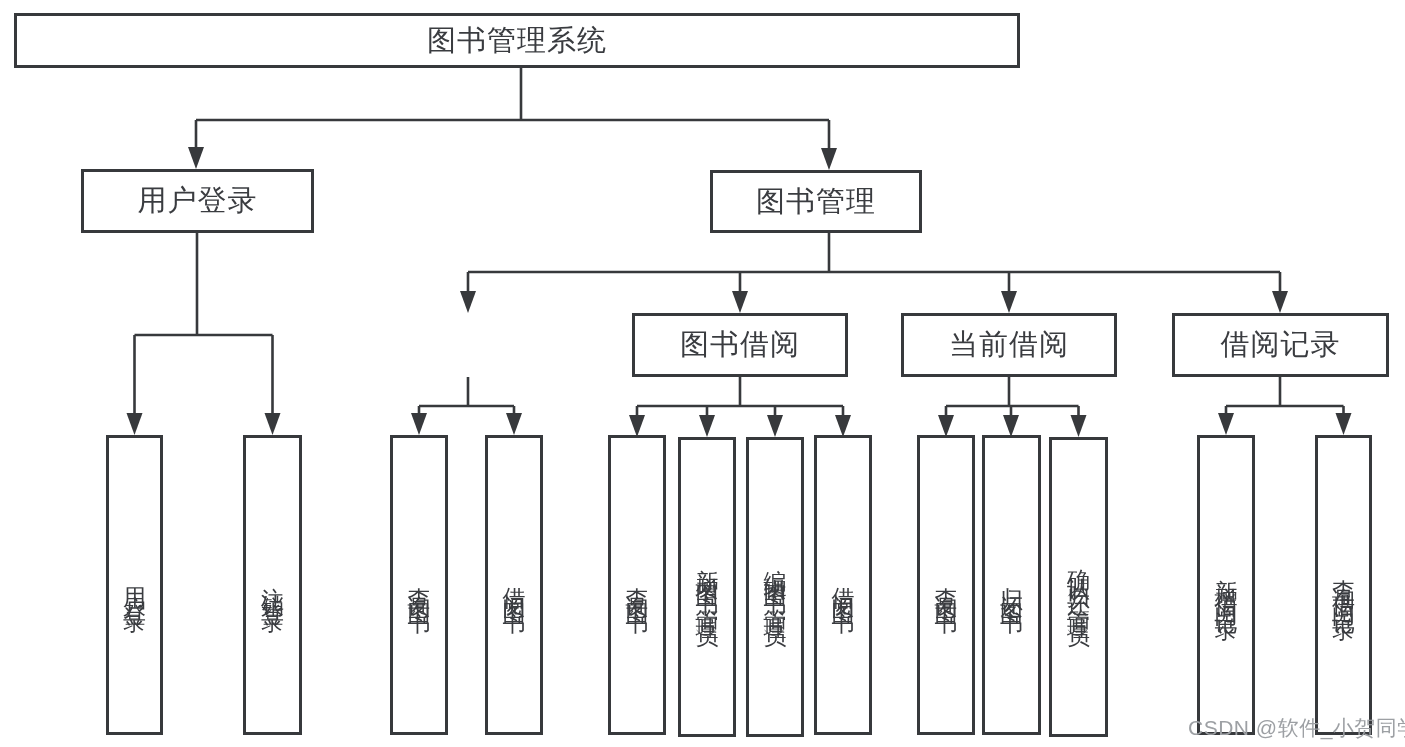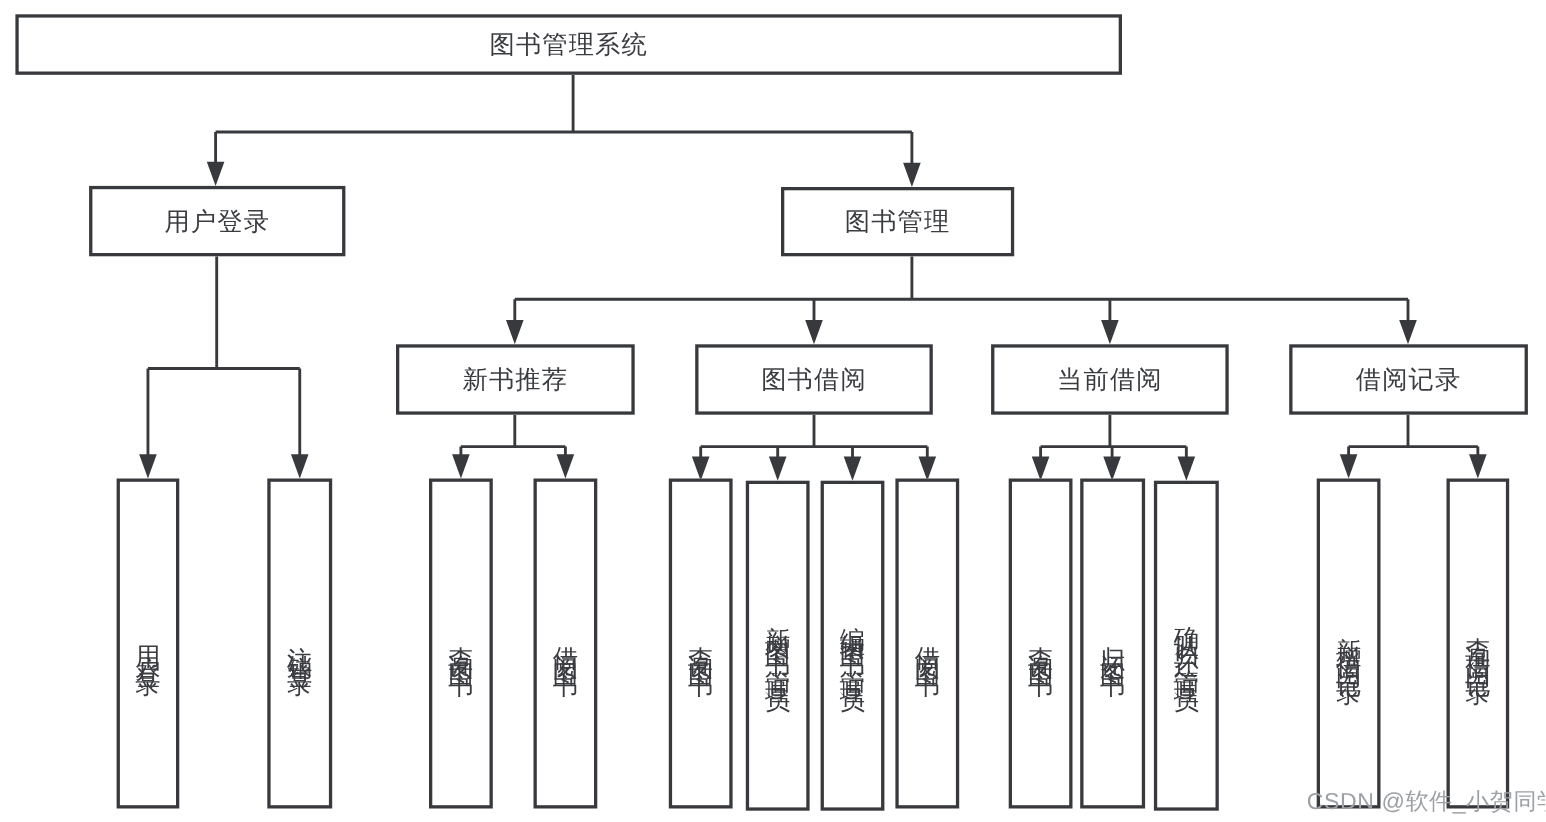--- a/index.html
+++ b/index.html
@@ -22,21 +22,21 @@
     position: absolute;
     z-index: 2;
     background: #ffffff;
     border: 3px solid #37393c;
     color: #3a3c40;
     display: flex;
     align-items: center;
     justify-content: center;
   }
   .hlabel {
-    font-size: 23px;
+    font-size: 29px;
     letter-spacing: 1px;
     white-space: nowrap;
   }
   .vtext {
     writing-mode: vertical-rl;
     text-orientation: mixed;
     font-size: 23px;
     line-height: 1;
     letter-spacing: 8px;
     white-space: nowrap;
@@ -108,23 +108,20 @@
     <span class="hlabel">图书管理系统</span>
   </div>
 
   <div class="box" style="left:81px; top:169px; width:233px; height:64px;">
     <span class="hlabel">用户登录</span>
   </div>
   <div class="box" style="left:710px; top:170px; width:212px; height:63px;">
     <span class="hlabel">图书管理</span>
   </div>
 
-  <div class="box" style="left:360px; top:313px; width:217px; height:64px;">
-    <span class="hlabel">新书推荐</span>
-  </div>
   <div class="box" style="left:901px; top:313px; width:216px; height:64px;">
     <span class="hlabel">当前借阅</span>
   </div>
   <div class="box" style="left:632px; top:313px; width:216px; height:64px;">
     <span class="hlabel">图书借阅</span>
   </div>
   <div class="box" style="left:1172px; top:313px; width:217px; height:64px;">
     <span class="hlabel">借阅记录</span>
   </div>
 

